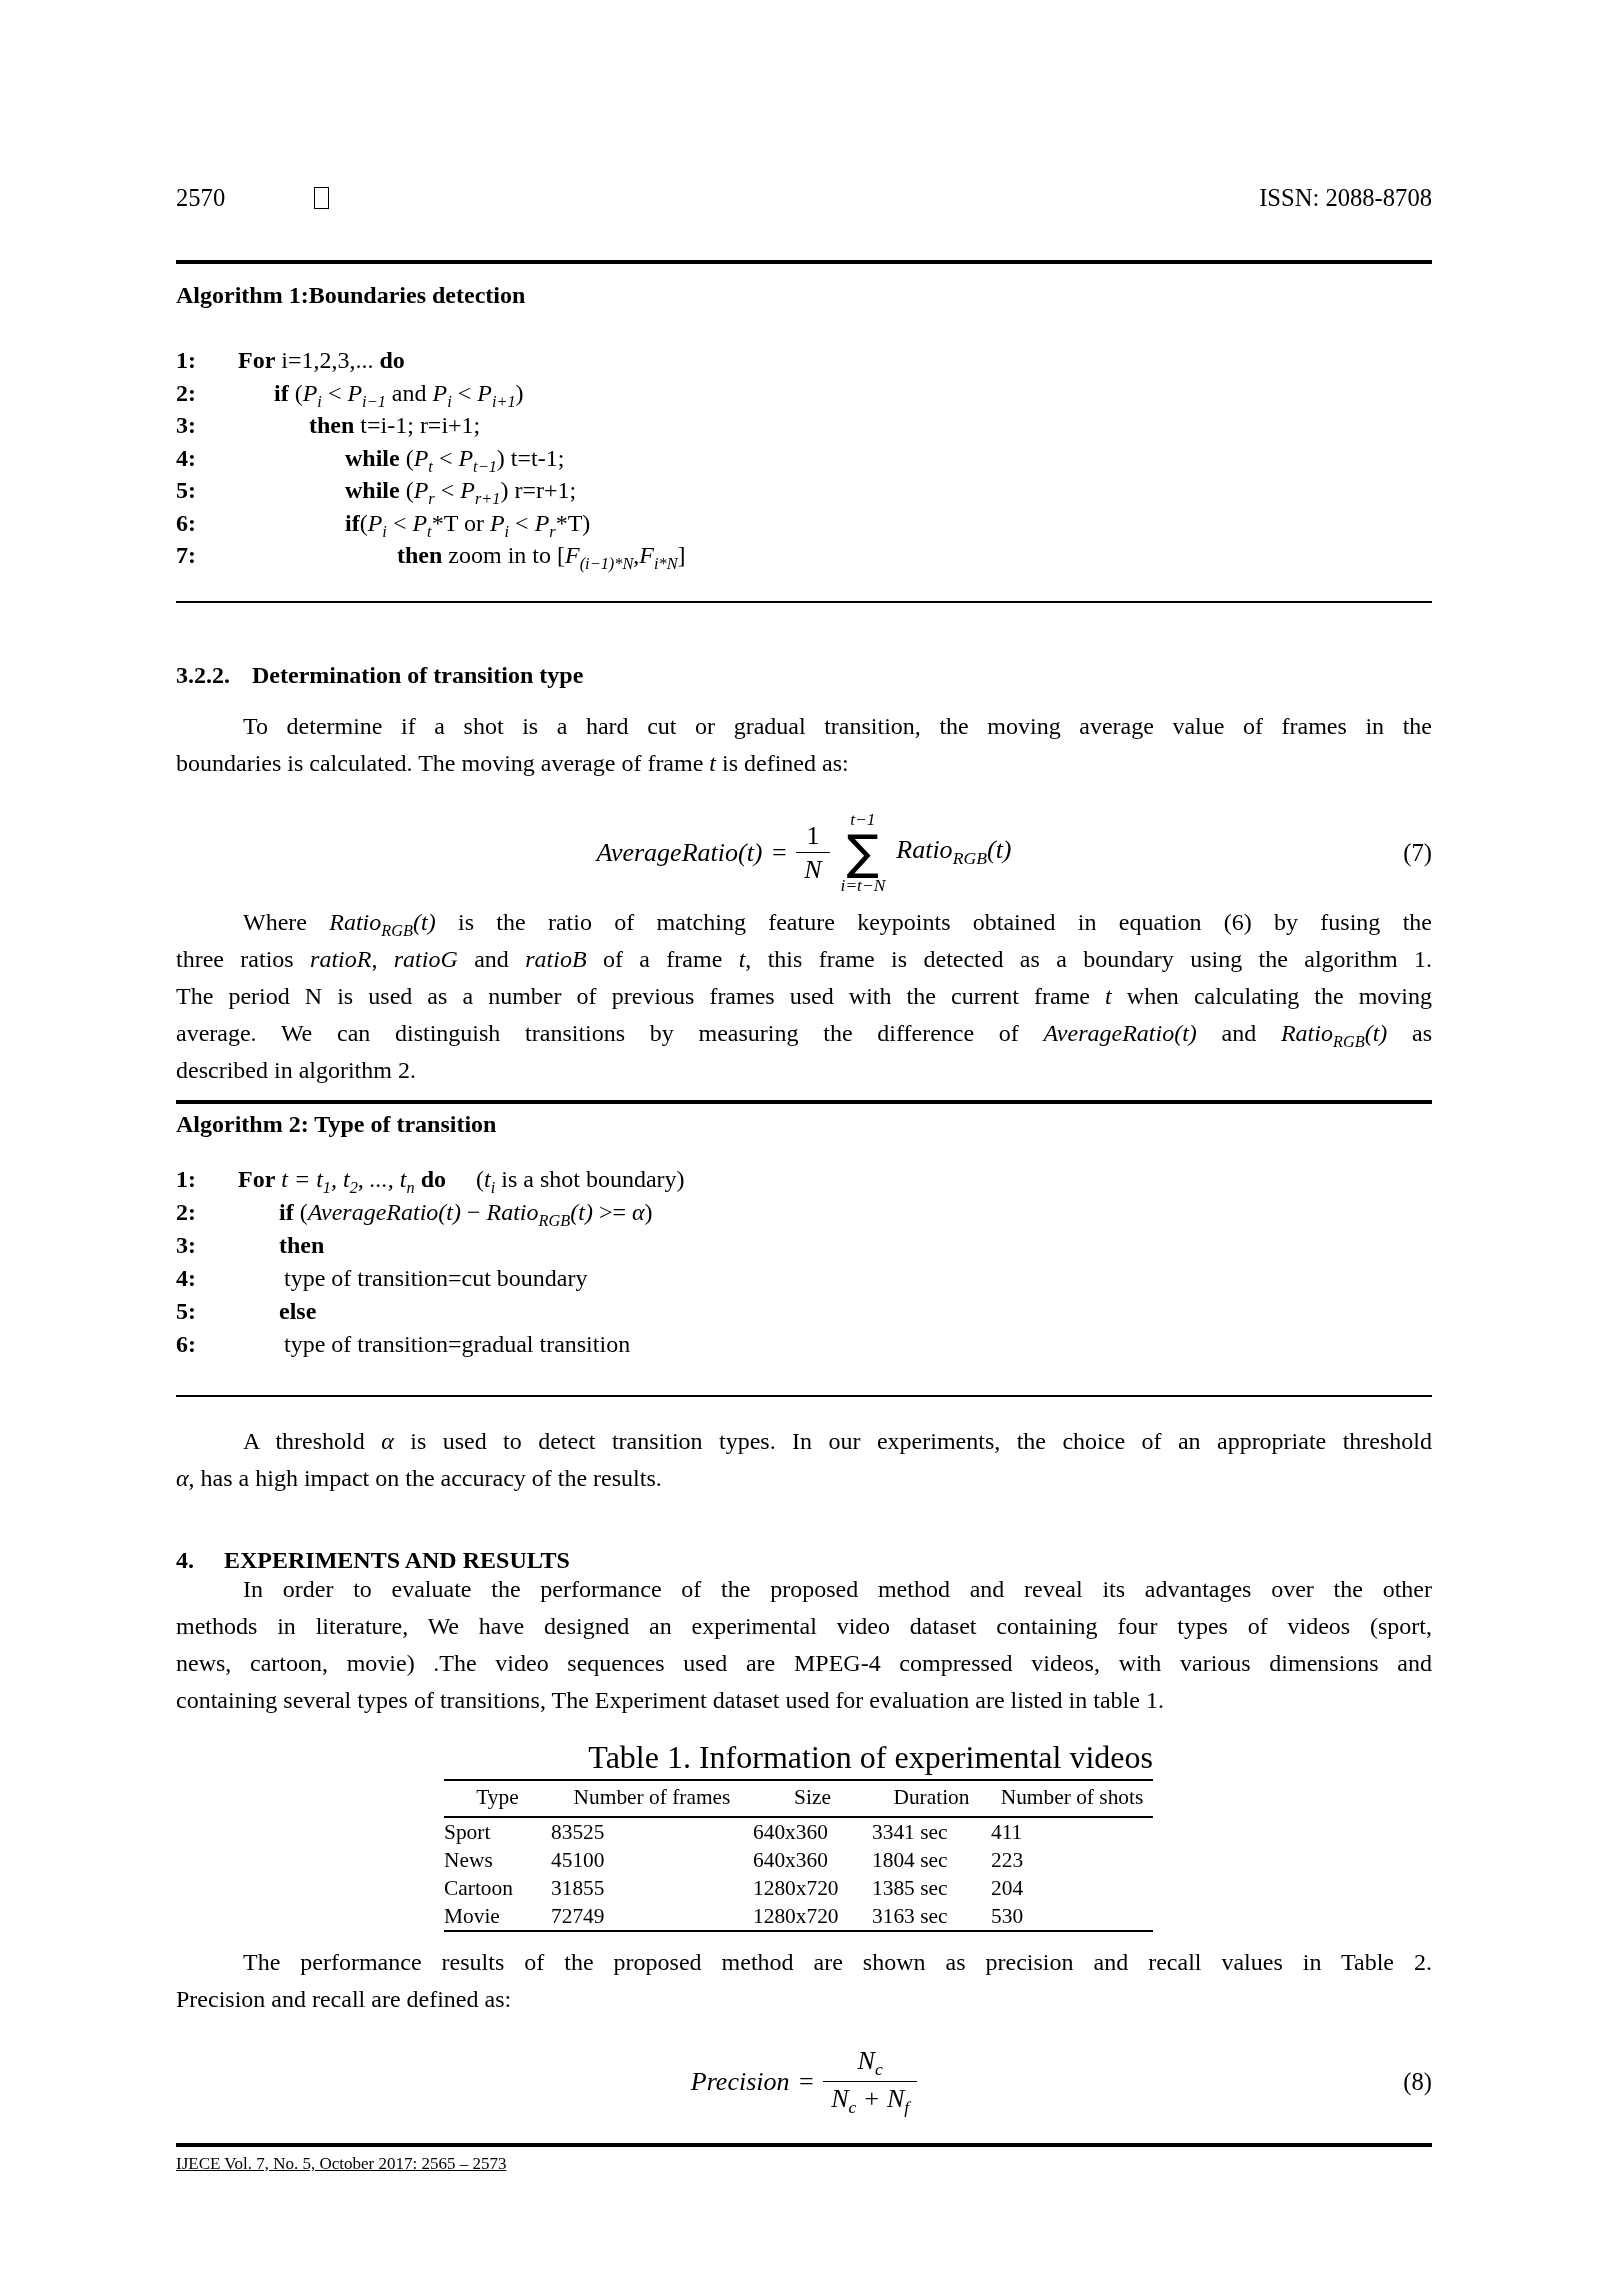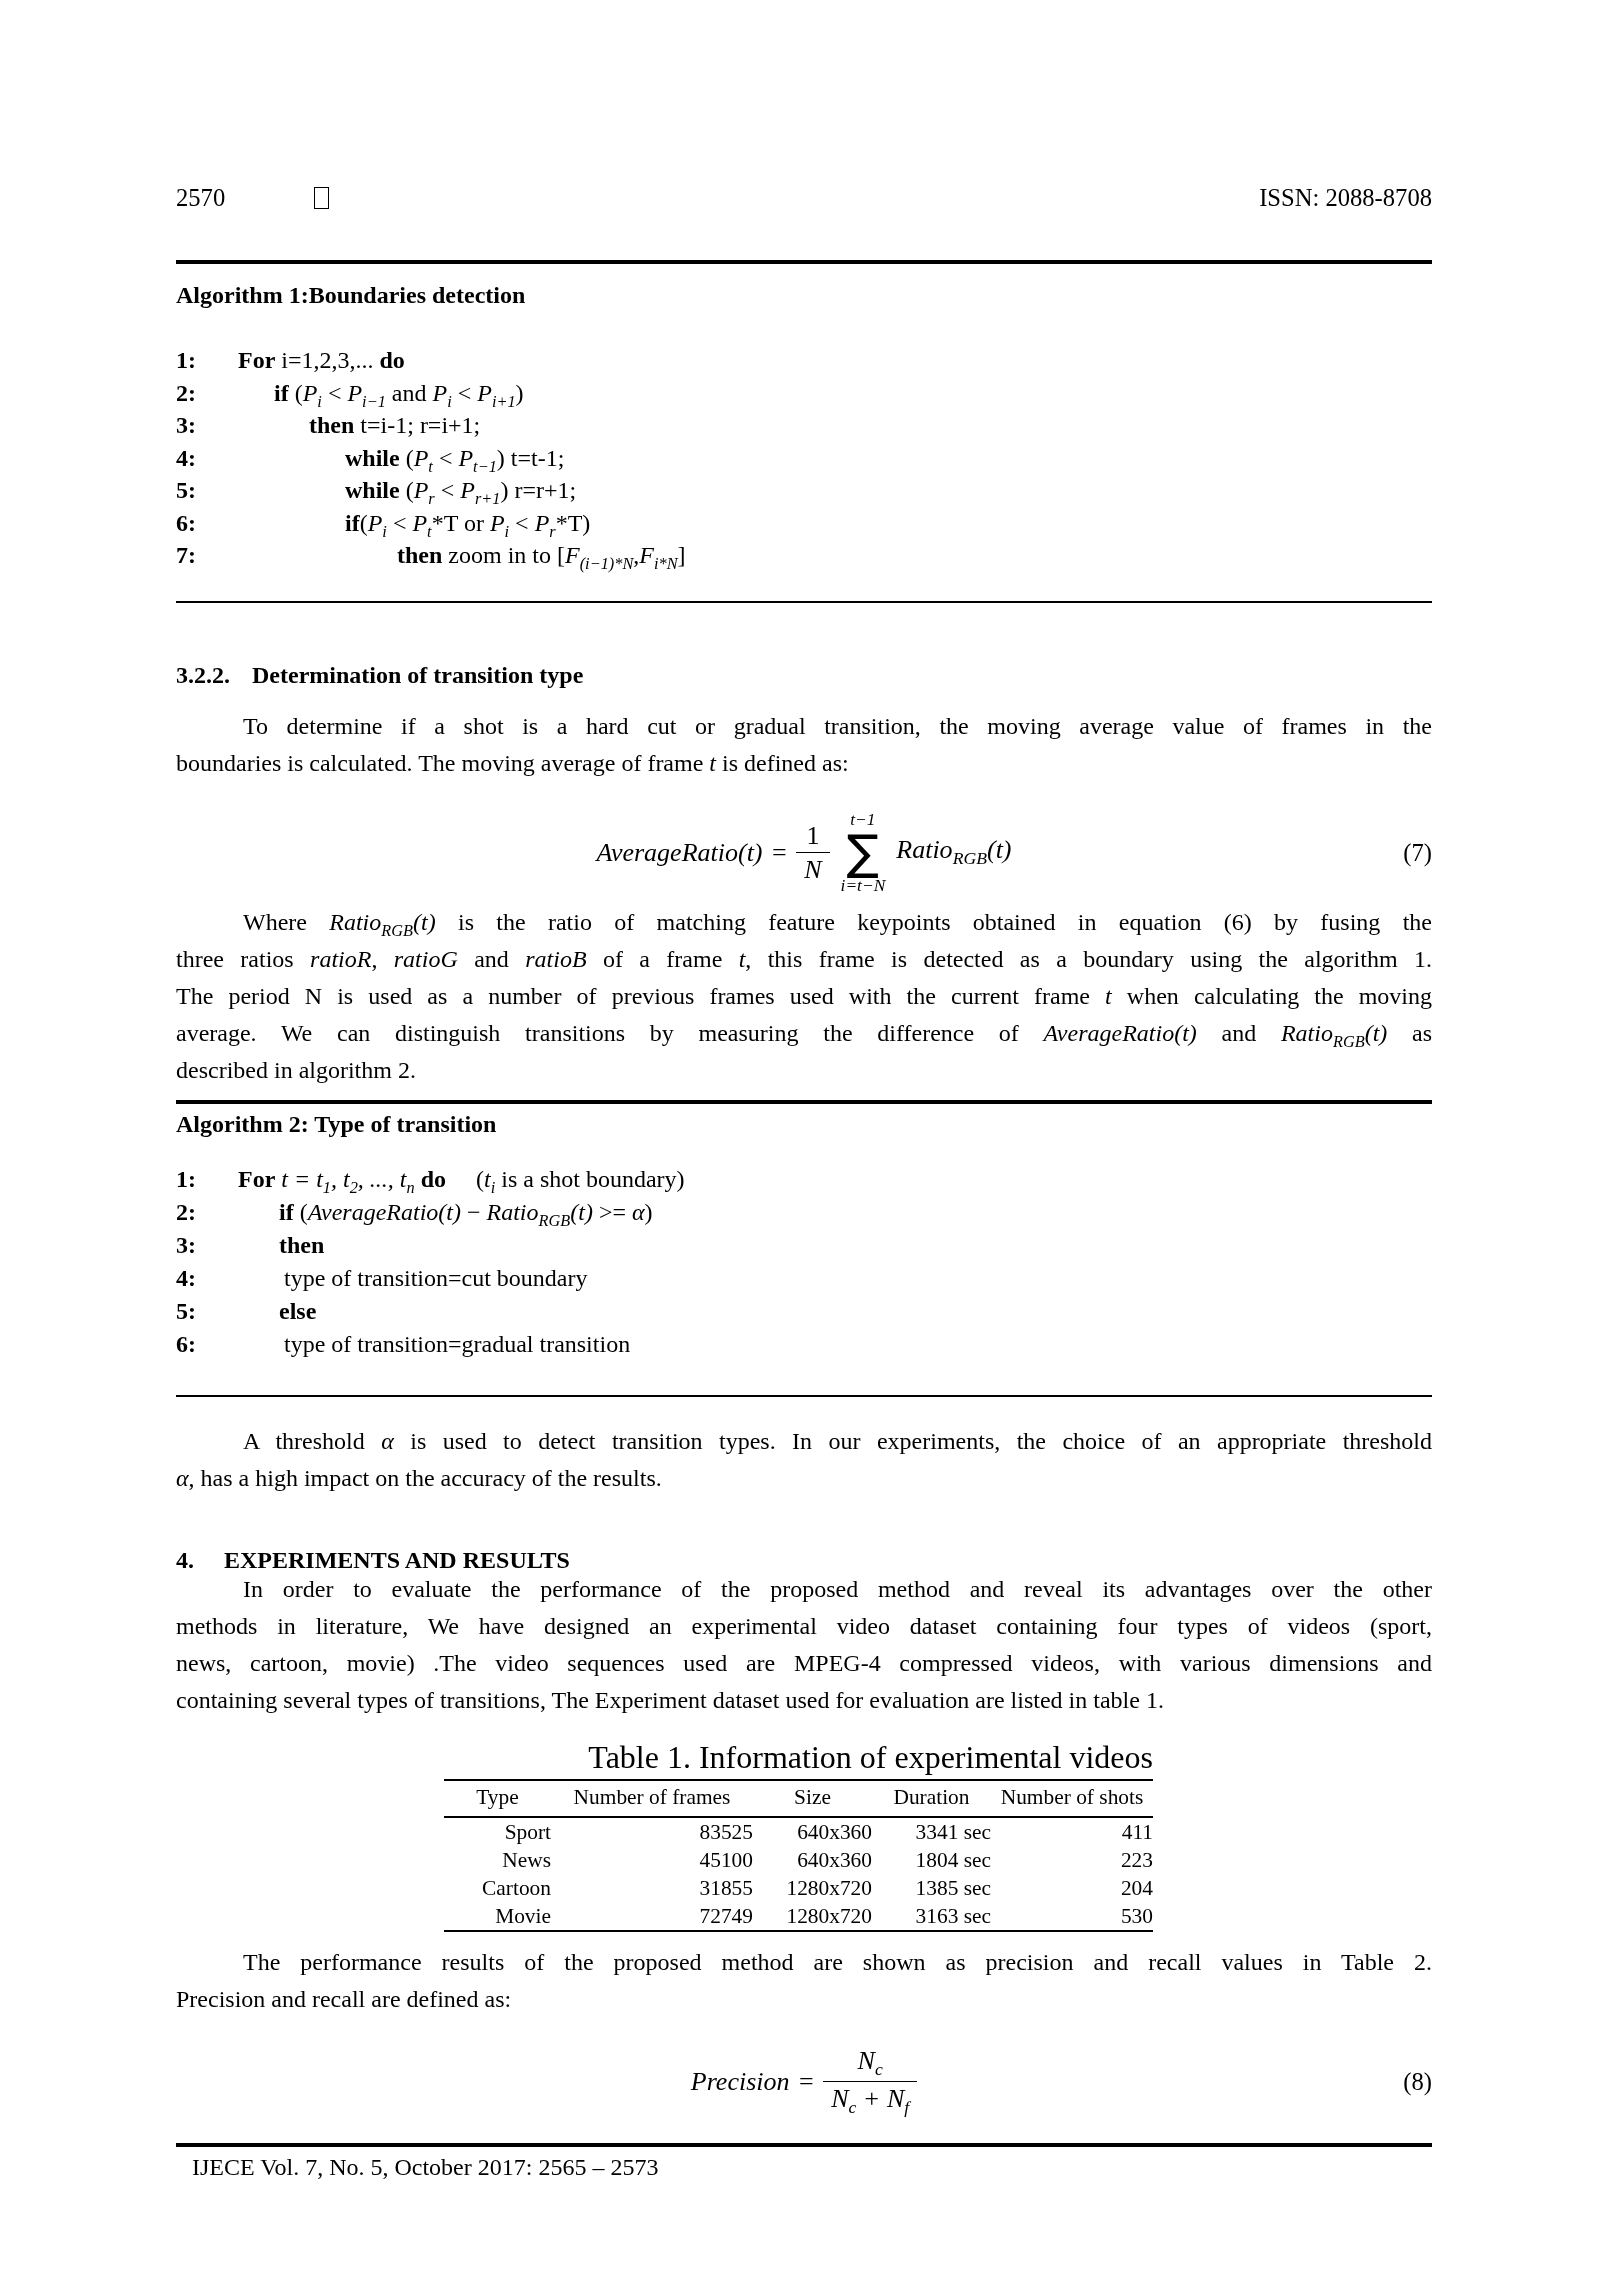--- a/index.html
+++ b/index.html
@@ -7,21 +7,21 @@
     position:relative; width:1623px; height:2295px; background:#ffffff;
     font-family:"Liberation Serif", serif; color:#000;
     overflow:hidden;
   }
   .rule { position:absolute; left:176px; width:1256px; background:#000; }
 
   
   .hdr { position:absolute; left:176px; top:184px; width:1256px; font-size:24.6px; }
   .hdr .issn { position:absolute; right:0; top:0; }
   .tofu { display:inline-block; width:12.7px; height:20.6px; border:1.6px solid #000; margin-left:89px; vertical-align:-3.2px; }
-  .ftr { position:absolute; left:192px; top:2154px; font-size:24px; }
+  .ftr { position:absolute; left:176px; top:2154px; font-size:17px;text-decoration:underline; }
 
   
   .alg { position:absolute; left:176px; width:1256px; font-size:24px; }
   .algtitle { font-weight:bold; line-height:32.5px; height:32.5px; }
   .algspacer { height:32.5px; }
   .aline { display:flex; line-height:32.5px; height:32.5px; }
   .aline2 { display:flex; line-height:33px; height:33px; }
   .anum { width:62px; flex:none; font-weight:bold; }
   .atext { white-space:nowrap; }
 
@@ -49,21 +49,21 @@
   .sum { display:inline-flex; flex-direction:column; align-items:center; line-height:1; margin:0 11px; }
   .slim { font-size:17.4px; font-style:italic; line-height:1.2; }
   .ssym { font-size:48px; line-height:0.95; font-family:"DejaVu Sans", sans-serif; font-style:normal; }
   sub { font-size:68%; }
 
   
   .tblcap { position:absolute; left:444px; width:709px; text-align:right; font-size:32px; line-height:32px; }
   table.tbl { position:absolute; left:444px; top:1779px; width:709px; border-collapse:collapse; font-size:21.4px;
               border-top:2.4px solid #000; border-bottom:2.4px solid #000; }
   table.tbl th { font-weight:normal; border-bottom:2.4px solid #000; padding:4px 0 6.3px; text-align:center; }
-  table.tbl td { text-align:right; padding:0; height:28px; }
+  table.tbl td { text-align:left; padding:0; height:28px; }
 </style>
 </head>
 <body>
 
 <div class="page">
 
   <div class="hdr">
     <span>2570</span><span class="tofu"></span>
     <span class="issn">ISSN: 2088-8708</span>
   </div>

